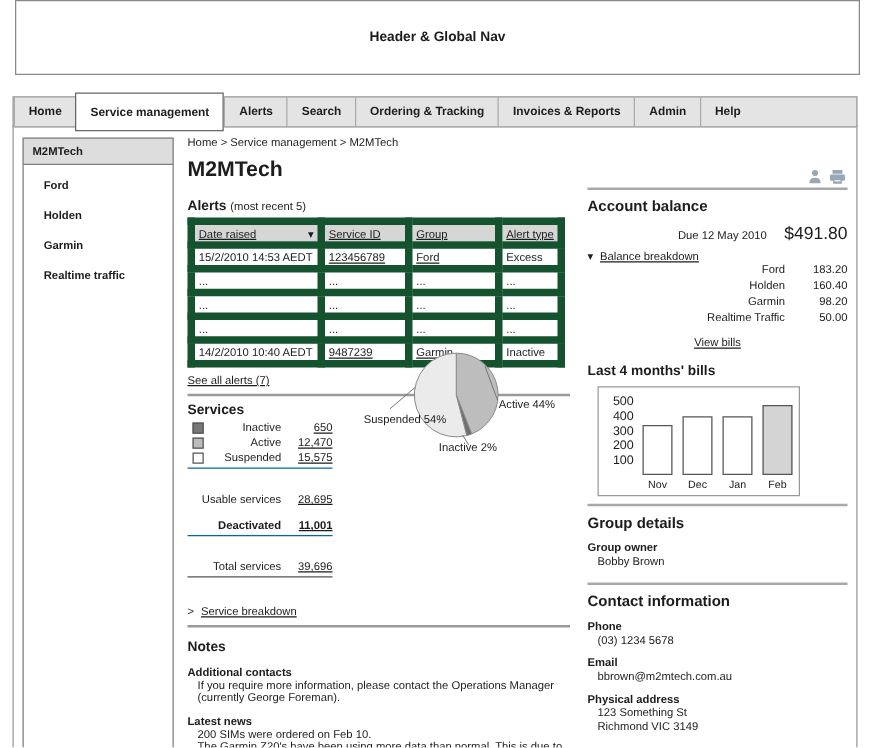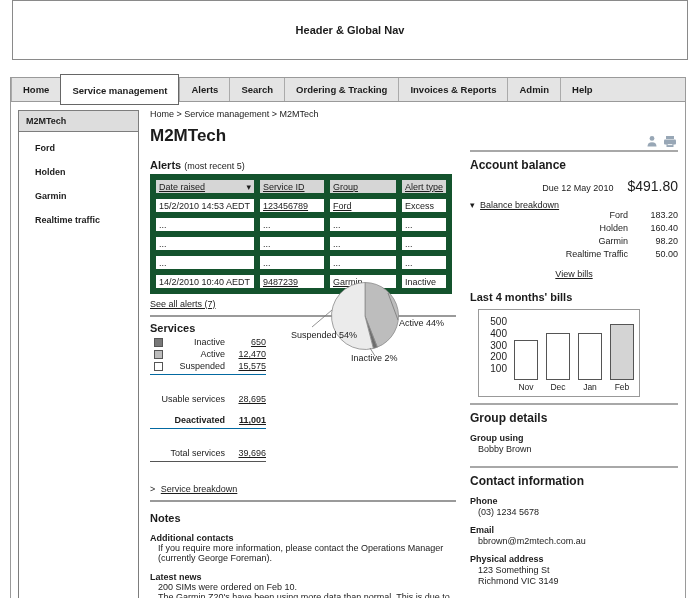--- a/index.html
+++ b/index.html
@@ -301,21 +301,21 @@
       <div class="bar" style="left: 99px; width: 24px; top: 23.39px; height: 46.61px; background: rgb(255, 255, 255);"></div>
       <div class="bar-lbl" style="left: 95px;">Jan</div>
       <div class="bar" style="left: 131px; width: 24px; top: 13.95px; height: 56.05px; background: rgb(212, 212, 212);"></div>
       <div class="bar-lbl" style="left: 127px;">Feb</div>
     </div>
 
   <div class="rc-hr"></div>
   <div class="rc-head">Group details</div>
   <div>
       <div class="fld">
-        <div class="fld-label">Group using</div>
+        <div class="fld-label">Group owner</div>
         <div class="fld-line">Bobby Brown</div>
       </div>
     </div>
 
   <div class="rc-hr" style="margin-top:12px"></div>
   <div class="rc-head">Contact information</div>
   <div>
       <div class="fld">
         <div class="fld-label">Phone</div>
         <div class="fld-line">(03) 1234 5678</div>

